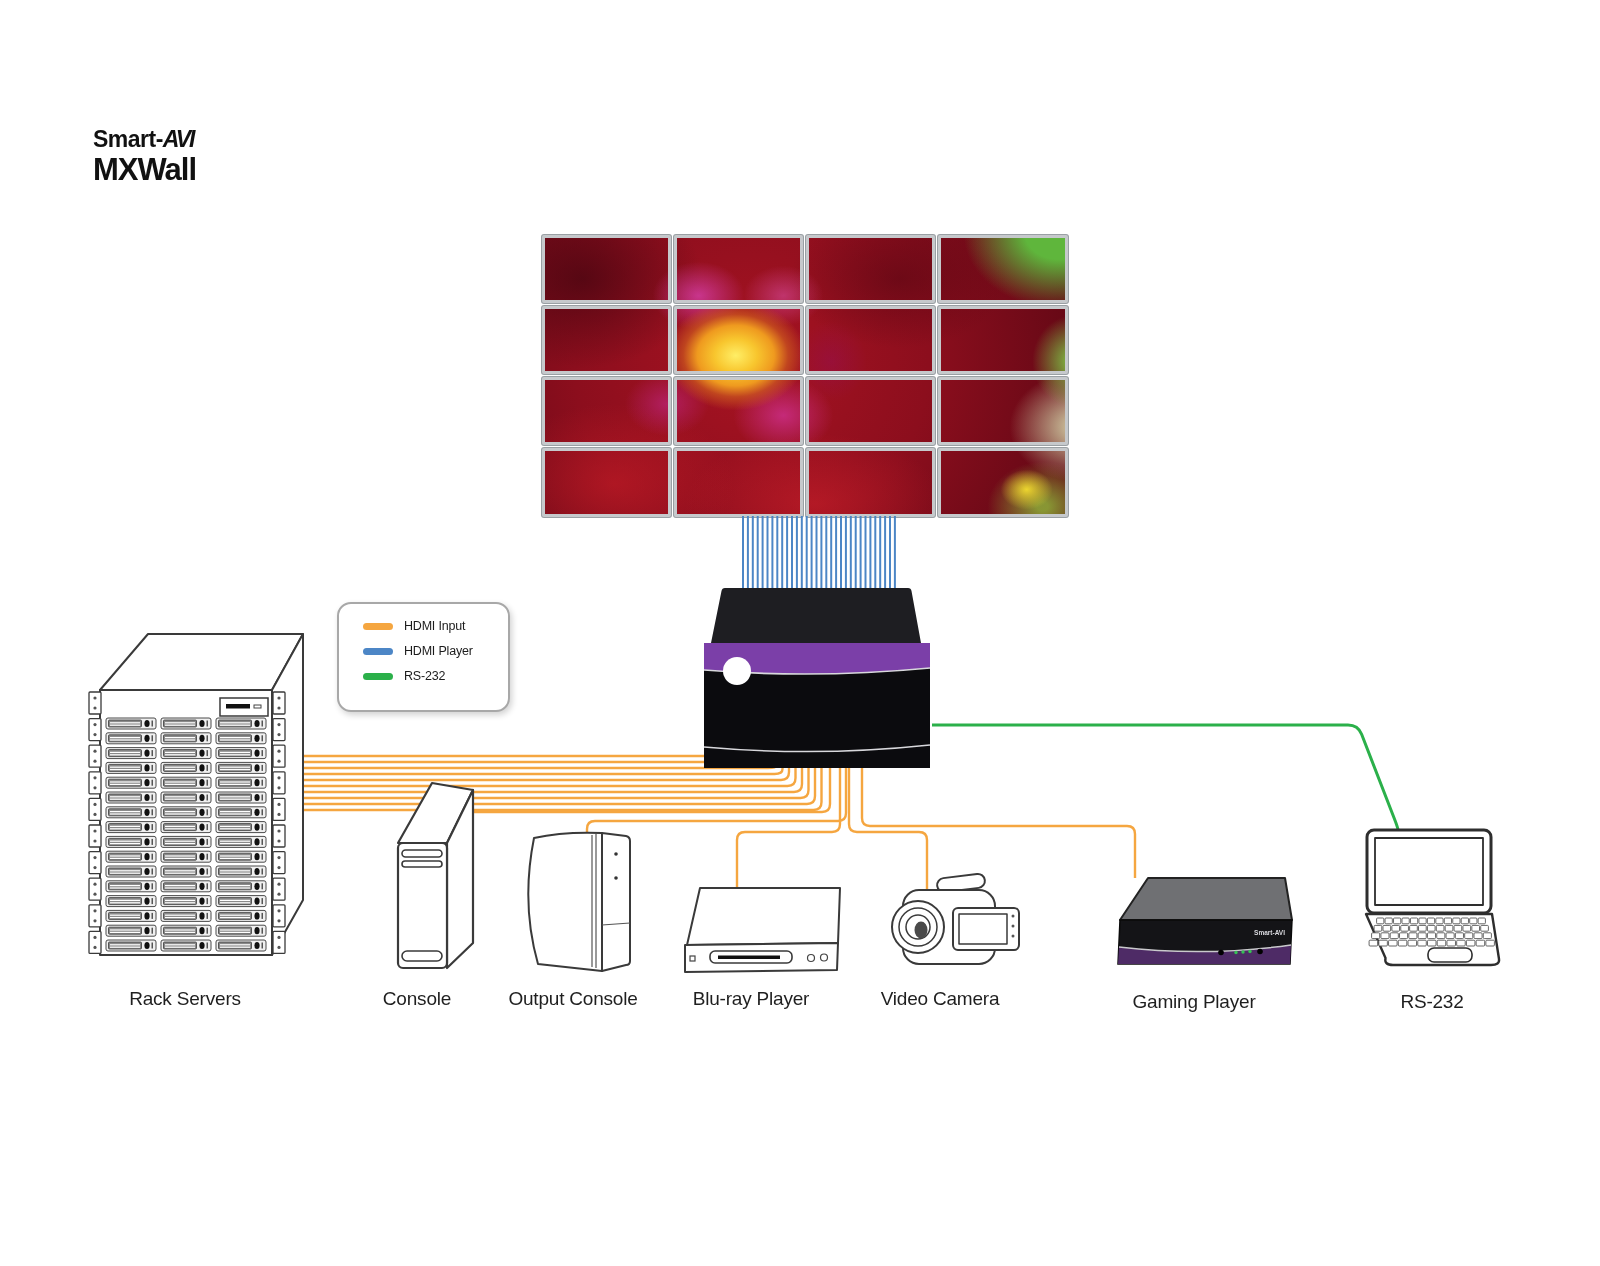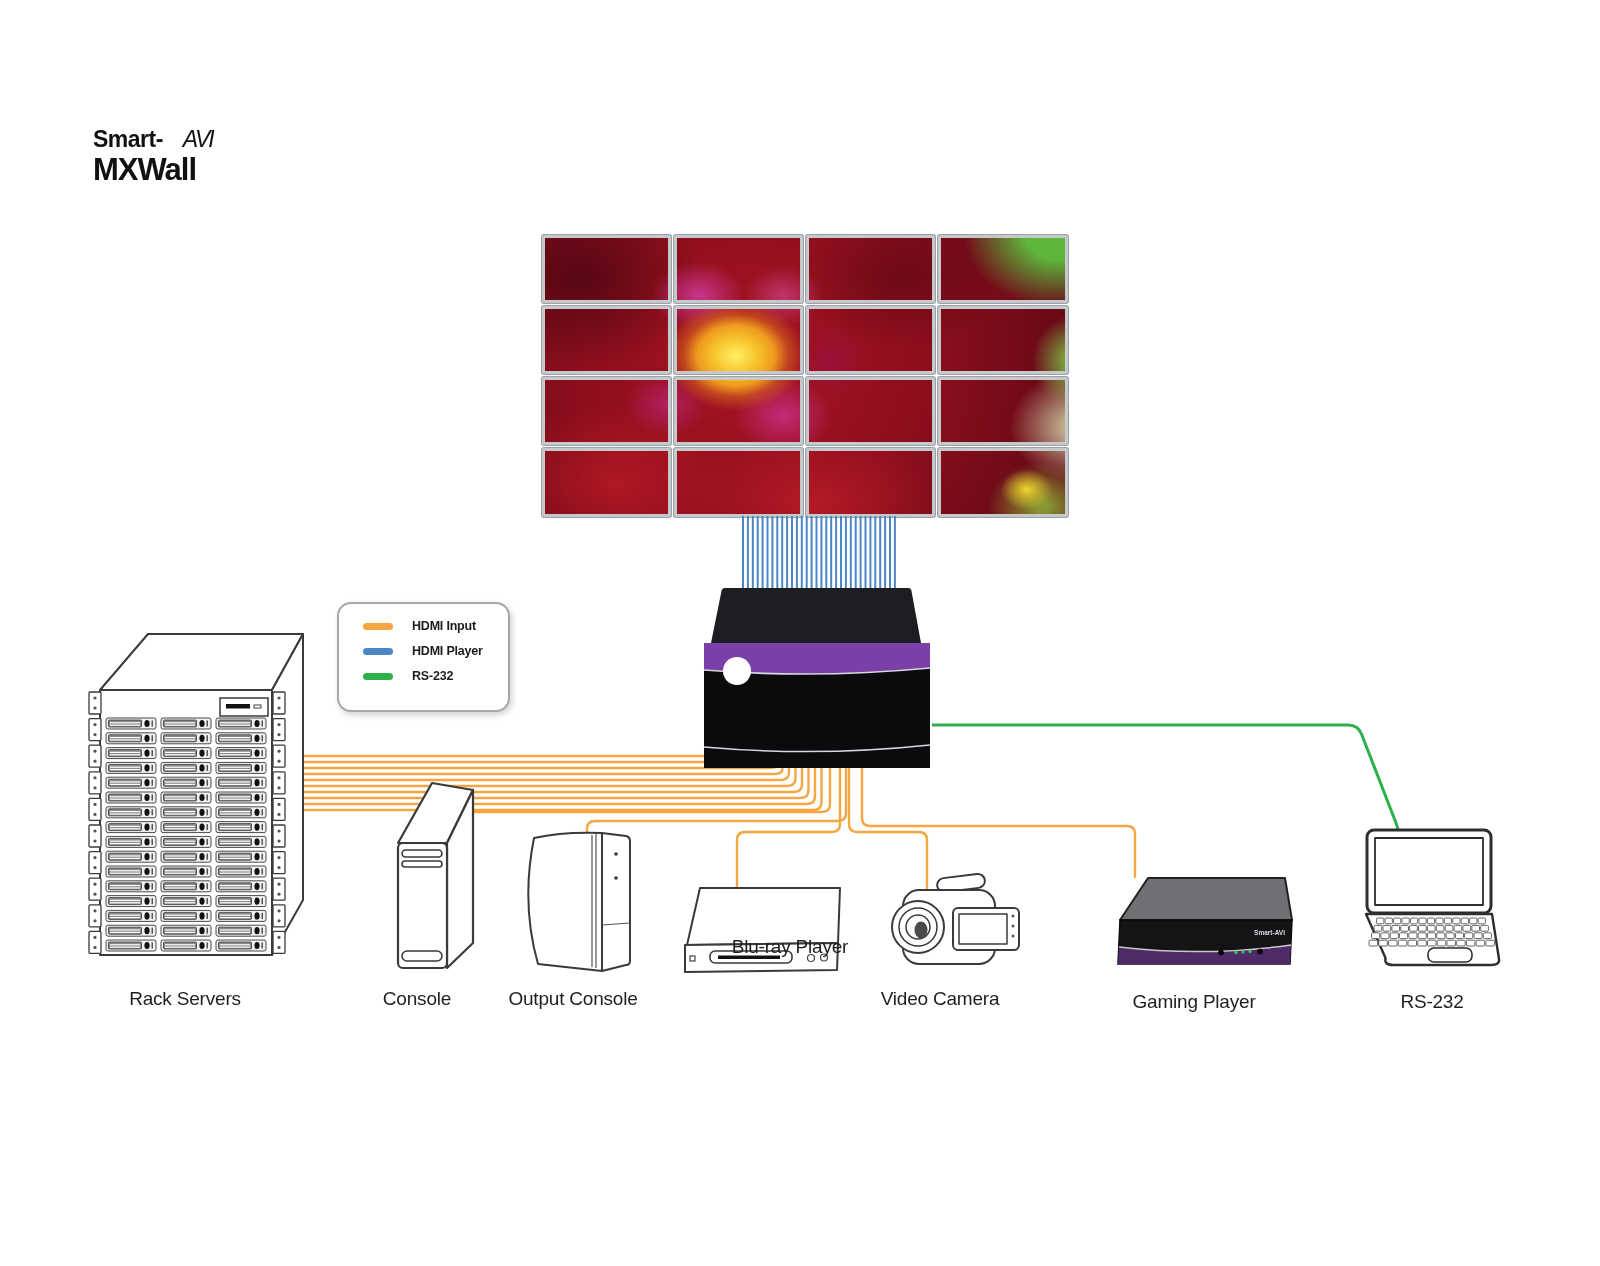--- a/index.html
+++ b/index.html
@@ -1,21 +1,21 @@
 <!DOCTYPE html>
 <html><head>
 <meta charset="utf-8">
 <style>
   html,body{margin:0;padding:0;background:#ffffff;font-family:"Liberation Sans",sans-serif;}
   #canvas{position:relative;width:1600px;height:1266px;background:#ffffff;overflow:hidden;}
 
   
   .logo{position:absolute;left:93px;top:128px;color:#111;line-height:1;}
   .logo .brand{font-size:23px;font-weight:700;letter-spacing:-0.5px;}
-  .logo .brand .avi{font-style:italic;font-weight:400;letter-spacing:-2px;margin-left:20px;}
+  .logo .brand .avi{font-style:italic;font-weight:700;letter-spacing:-2px;}
   .logo .product{font-size:31px;font-weight:700;letter-spacing:-1px;margin-top:3px;}
 
   
   #wall{position:absolute;left:540px;top:233px;width:529px;height:285px;z-index:1;}
   .tile{position:absolute;box-sizing:border-box;border:3px solid #c6c9cc;border-radius:2px;
         box-shadow:0 0 0 1px #9aa0a4, inset 0 0 0 1px rgba(255,255,255,.85);overflow:hidden;background:#400;}
   .tile-img{position:absolute;width:529px;height:285px;
     background:
       radial-gradient(ellipse 70px 55px at 37% 43%, #ffee66 0%, #f8c62e 30%, #ef9a1f 55%, rgba(205,90,30,.7) 75%, rgba(180,50,30,0) 100%),
       radial-gradient(ellipse 46px 34px at 30% 22%, rgba(212,62,168,.8) 0%, rgba(212,62,168,0) 100%),
@@ -38,21 +38,21 @@
   
   #cables{position:absolute;left:0;top:0;z-index:2;}
   .device{position:absolute;z-index:3;}
 
   
   #legend{position:absolute;left:337px;top:602px;width:173px;height:110px;z-index:4;
           border:2px solid #a8a8a8;border-radius:14px;background:#fff;
           box-shadow:2px 3px 6px rgba(0,0,0,.18);box-sizing:border-box;padding:15px 0 0 24px;}
   .legend-row{display:flex;align-items:center;gap:11px;margin-bottom:11px;}
   .legend-swatch{width:30px;height:7px;border-radius:4px;flex:0 0 auto;}
-  .legend-label{font-size:12.5px;font-weight:700;color:#1c1c1c;letter-spacing:-0.2px;margin-left:8px;}
+  .legend-label{font-size:12.5px;font-weight:400;color:#1c1c1c;letter-spacing:-0.2px;}
 
   
   .caption{position:absolute;z-index:4;transform:translateX(-50%);font-size:19px;color:#1f1f1f;
            letter-spacing:-0.2px;white-space:nowrap;text-align:center;}
 </style>
 </head>
 <body>
 
 <div id="canvas">
 
@@ -675,18 +675,18 @@
     </div>
     <div class="legend-row">
       <span class="legend-swatch" style="background: rgb(43, 176, 74);"></span>
       <span class="legend-label">RS-232</span>
     </div>
   </div>
 
   <div class="caption" style="left:185px;top:988px;">Rack Servers</div>
   <div class="caption" style="left:417px;top:988px;">Console</div>
   <div class="caption" style="left:573px;top:988px;">Output Console</div>
-  <div class="caption" style="left:751px;top:936px;margin-left:39px;">Blu-ray Player</div>
+  <div class="caption" style="left:751px;top:988px;">Blu-ray Player</div>
   <div class="caption" style="left:940px;top:988px;">Video Camera</div>
   <div class="caption" style="left:1194px;top:991px;">Gaming Player</div>
   <div class="caption" style="left:1432px;top:991px;">RS-232</div>
 
 </div>
 
 </body></html>

